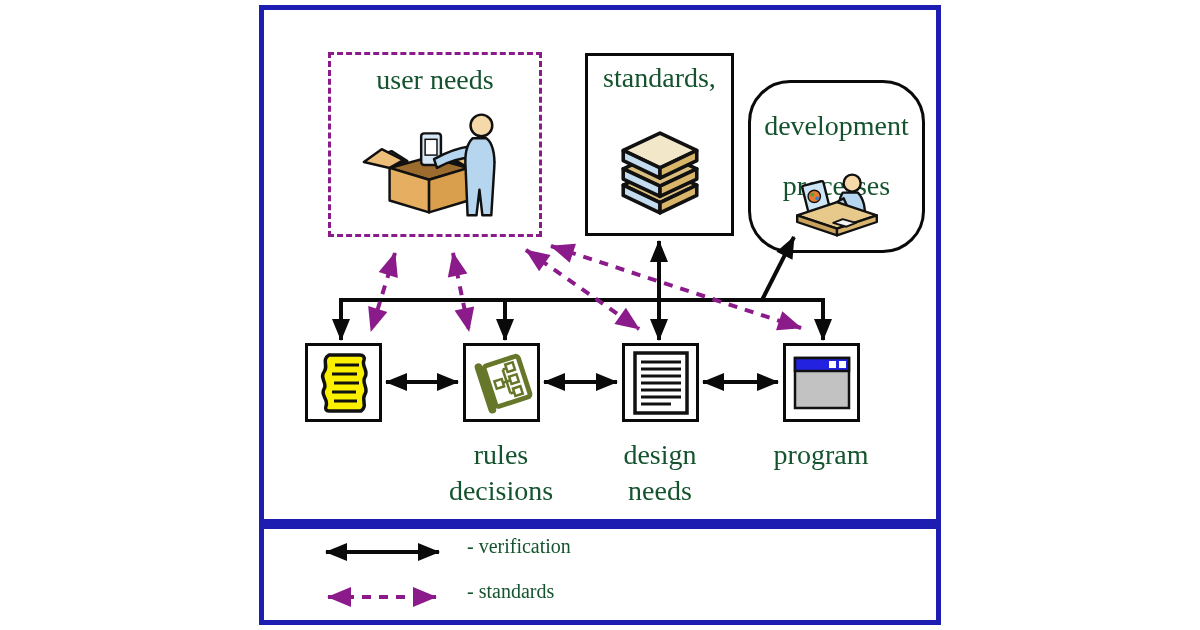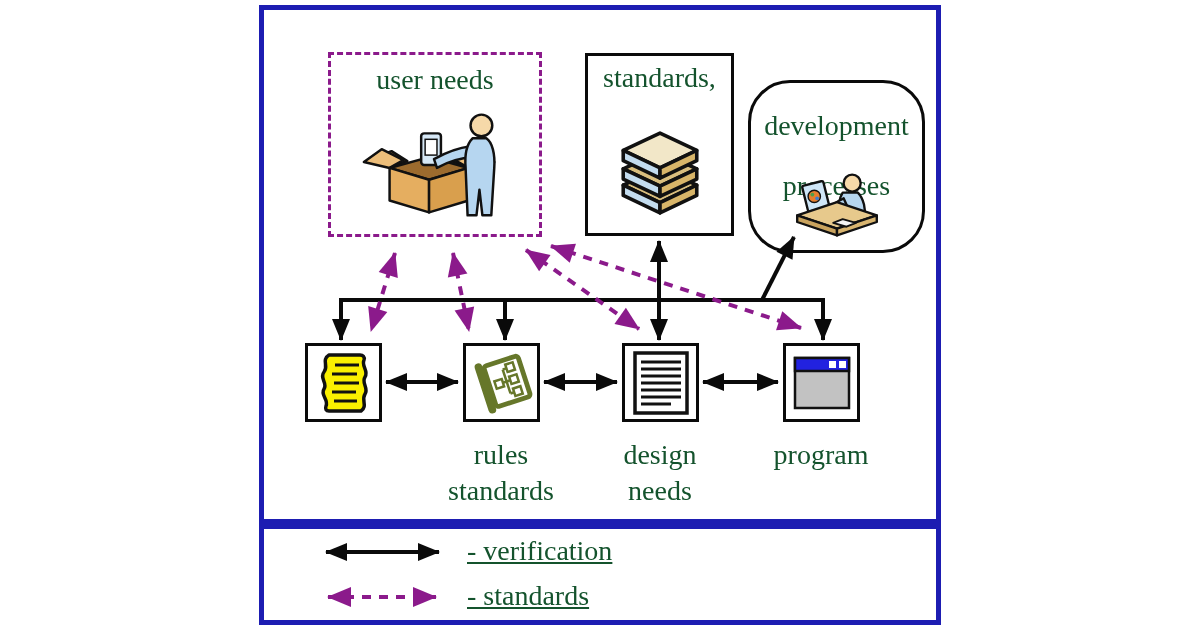--- a/index.html
+++ b/index.html
@@ -25,21 +25,21 @@
   .box-development .box-title{margin-top:26px;}
   .icon-slot{position:absolute;left:0;right:0;display:flex;justify-content:center;}
   .box-user-needs .icon-slot{bottom:12px;}
   .box-standards .icon-slot{bottom:10px;}
   .box-development .icon-slot{bottom:10px;}
   .caption{position:absolute;text-align:center;font-size:28px;line-height:36px;}
   .cap-requirements{left:238px;top:437px;width:210px;}
   .cap-design{left:411px;top:437px;width:180px;}
   .cap-source{left:570px;top:437px;width:180px;}
   .cap-program{left:731px;top:437px;width:180px;}
-  .legend-label{position:absolute;font-size:28px;text-decoration:underline;}
+  .legend-label{position:absolute;font-size:20px;}
   .legend-verification{left:467px;top:535px;}
   .legend-validation{left:467px;top:580px;}
   .arrow-layer{position:absolute;left:0;top:0;width:1200px;height:630px;z-index:10;pointer-events:none;}
 </style>
 </head>
 <body>
 
 <div class="canvas">
 
   <div class="frame frame-main"></div>
@@ -168,21 +168,21 @@
     <svg width="62" height="62" viewBox="0 0 62 62">
       <rect x="4" y="6" width="54" height="50" fill="#C2C2C2" stroke="#111" stroke-width="2.5"></rect>
       <rect x="4" y="6" width="54" height="13" fill="#2222E0" stroke="#111" stroke-width="2.5"></rect>
       <rect x="38" y="9" width="7" height="7" fill="#ffffff"></rect>
       <rect x="48" y="9" width="7" height="7" fill="#ffffff"></rect>
     </svg>
   </div>
 
   <div class="caption cap-design">
     <span>rules</span><br>
-    <span>standards</span>
+    <span>decisions</span>
   </div>
   <div class="caption cap-source">
     <span>design</span><br>
     <span>needs</span>
   </div>
   <div class="caption cap-program">program</div>
 
   <div class="legend-label legend-verification">- verification</div>
   <div class="legend-label legend-validation">- standards</div>
 

